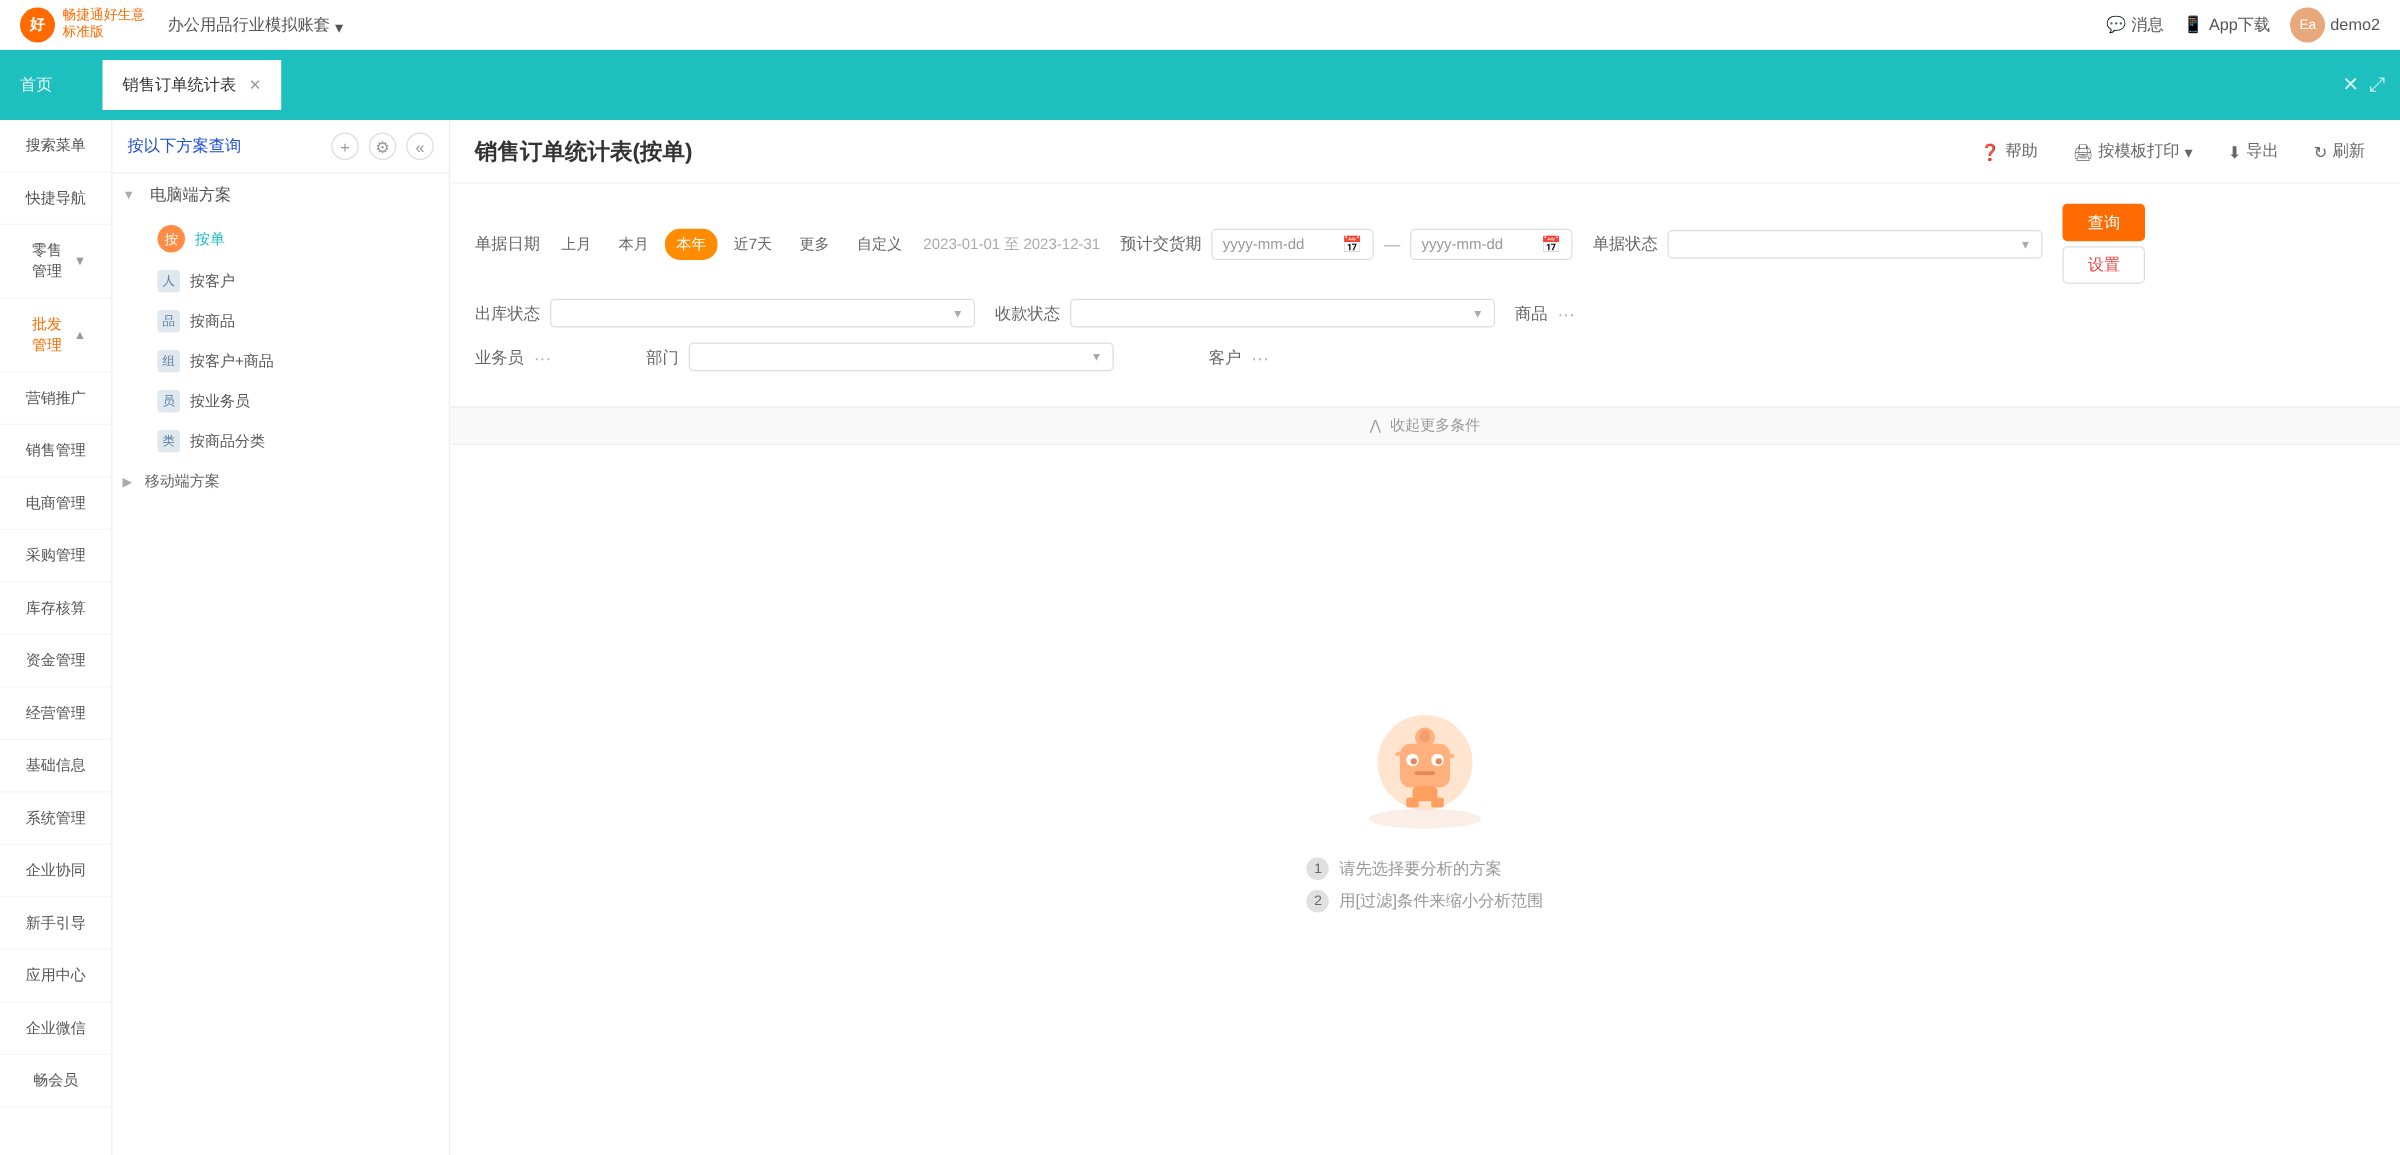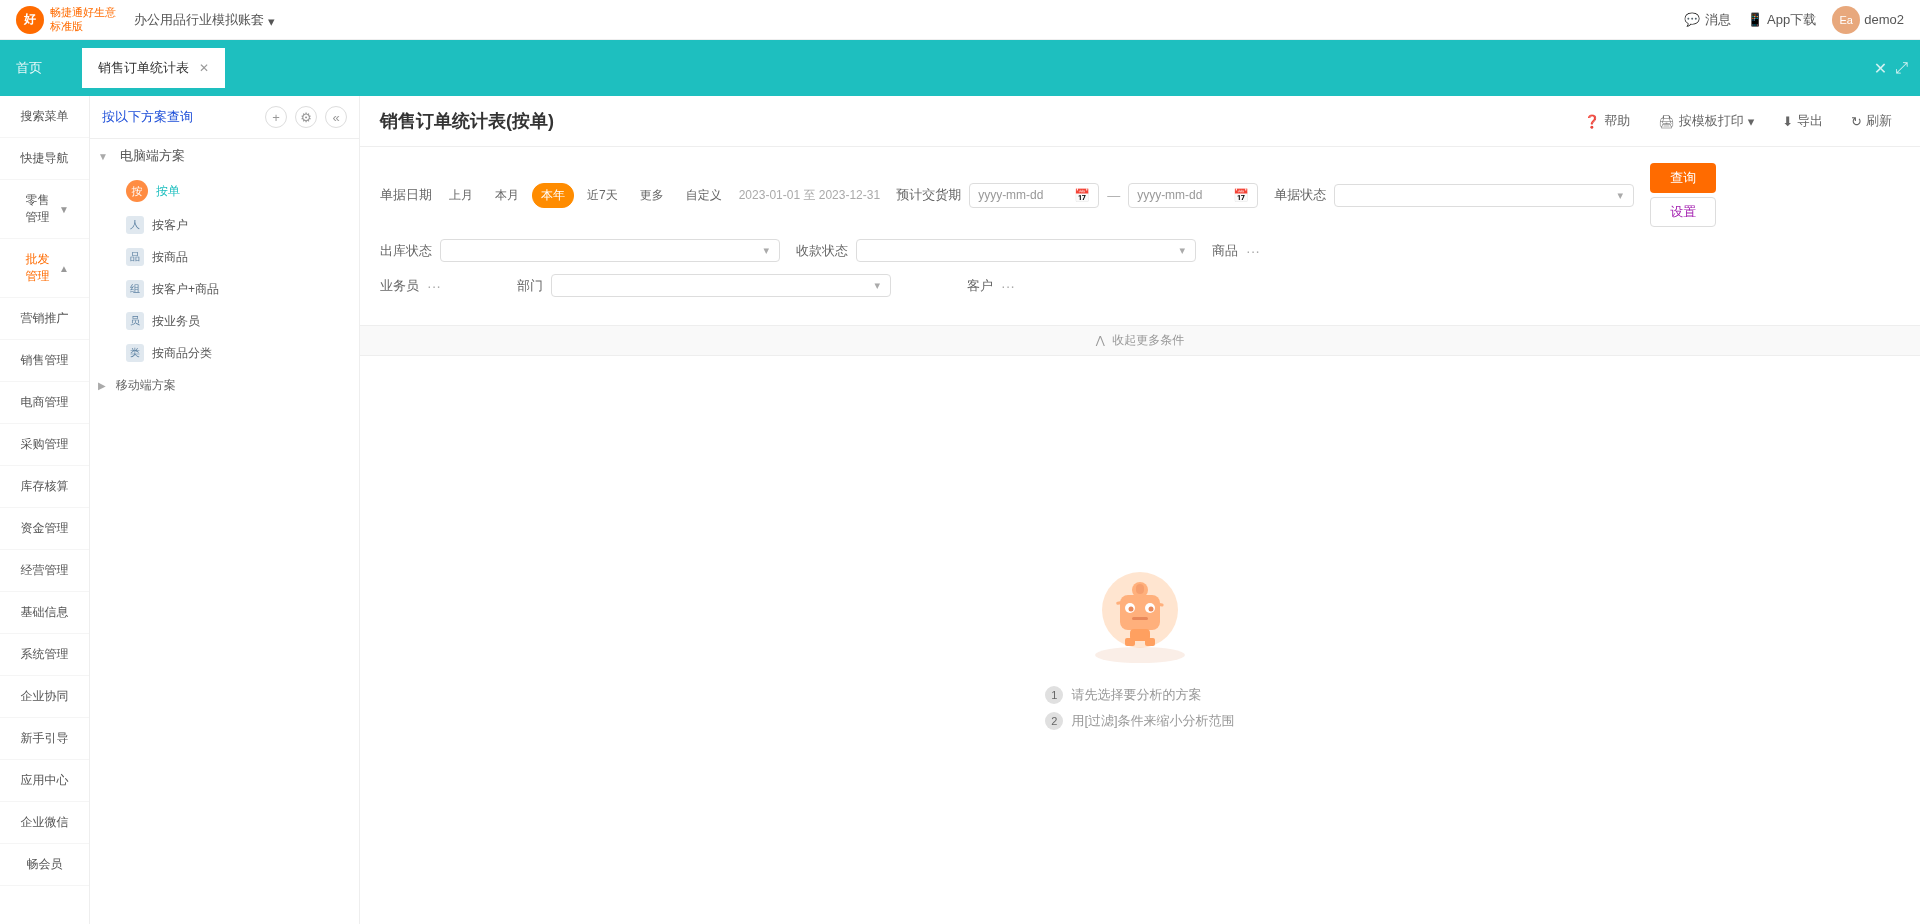--- a/index.html
+++ b/index.html
@@ -69,21 +69,21 @@
     .date-shortcuts { display: flex; gap: 4px; align-items: center; }
     .date-btn { padding: 3px 8px; font-size: 12px; cursor: pointer; color: #666; border: 1px solid transparent; border-radius: 3px; }
     .date-btn.active { background: #ff8c00; color: #fff; border-radius: 12px; border-color: #ff8c00; }
     .date-range { display: flex; align-items: center; gap: 4px; font-size: 12px; color: #aaa; }
     .date-input { border: 1px solid #ddd; border-radius: 4px; padding: 4px 8px; font-size: 12px; color: #999; width: 130px; display: flex; align-items: center; justify-content: space-between; cursor: pointer; }
     .date-icon { color: #ff8c00; font-size: 13px; }
     .select-input { border: 1px solid #ddd; border-radius: 4px; padding: 4px 10px; font-size: 12px; color: #999; min-width: 200px; display: flex; align-items: center; justify-content: space-between; cursor: pointer; }
     .select-arrow { color: #aaa; font-size: 11px; }
     .more-dots { color: #aaa; cursor: pointer; font-size: 14px; }
     .btn-search { background: #ff6b00; color: #fff; border: none; padding: 6px 20px; border-radius: 4px; font-size: 13px; cursor: pointer; }
-    .btn-settings { background: #fff; color: #a21caf; border: 1px solid #ddd; padding: 5px 14px; border-radius: 4px; font-size: 13px; cursor: pointer; }
+    .btn-settings { background: #fff; color: #ef4444; border: 1px solid #ddd; padding: 5px 14px; border-radius: 4px; font-size: 13px; cursor: pointer; }
     .search-btn-group { display: flex; flex-direction: column; gap: 4px; }
 
     
     .empty-state { flex: 1; display: flex; align-items: center; justify-content: center; background: #fff; margin: 0; }
     .empty-content { display: flex; flex-direction: column; align-items: center; gap: 16px; }
     .empty-icon { width: 120px; height: 120px; position: relative; }
     .empty-tips { display: flex; flex-direction: column; gap: 8px; }
     .tip-item { display: flex; align-items: center; gap: 8px; font-size: 13px; color: #999; }
     .tip-num { width: 18px; height: 18px; border-radius: 50%; background: #e0e0e0; display: flex; align-items: center; justify-content: center; font-size: 11px; color: #666; }
 

